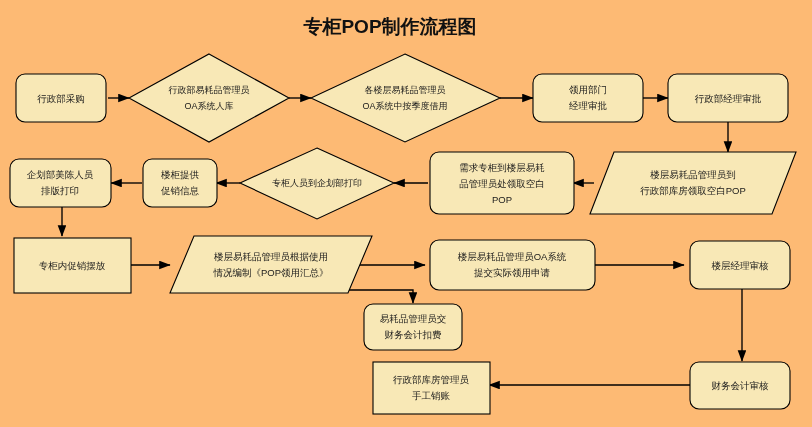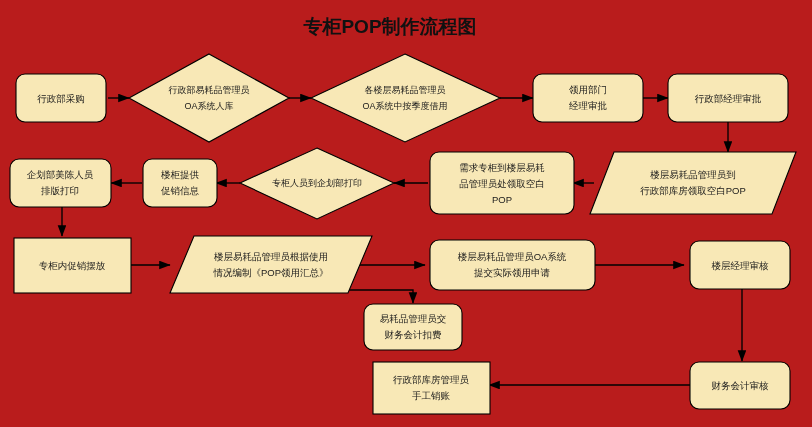--- a/index.html
+++ b/index.html
@@ -10,21 +10,21 @@
   body {
     width: 812px;
     height: 427px;
     overflow: hidden;
     font-family: "Liberation Sans", "DejaVu Sans", sans-serif;
   }
   #canvas {
     position: relative;
     width: 812px;
     height: 427px;
-    background: #b91c1c;
+    background: #fdba74;
   }
   #flow-svg {
     position: absolute;
     top: 0;
     left: 0;
     width: 812px;
     height: 427px;
   }
   .node-shape {
     fill: #f8e8b6;

